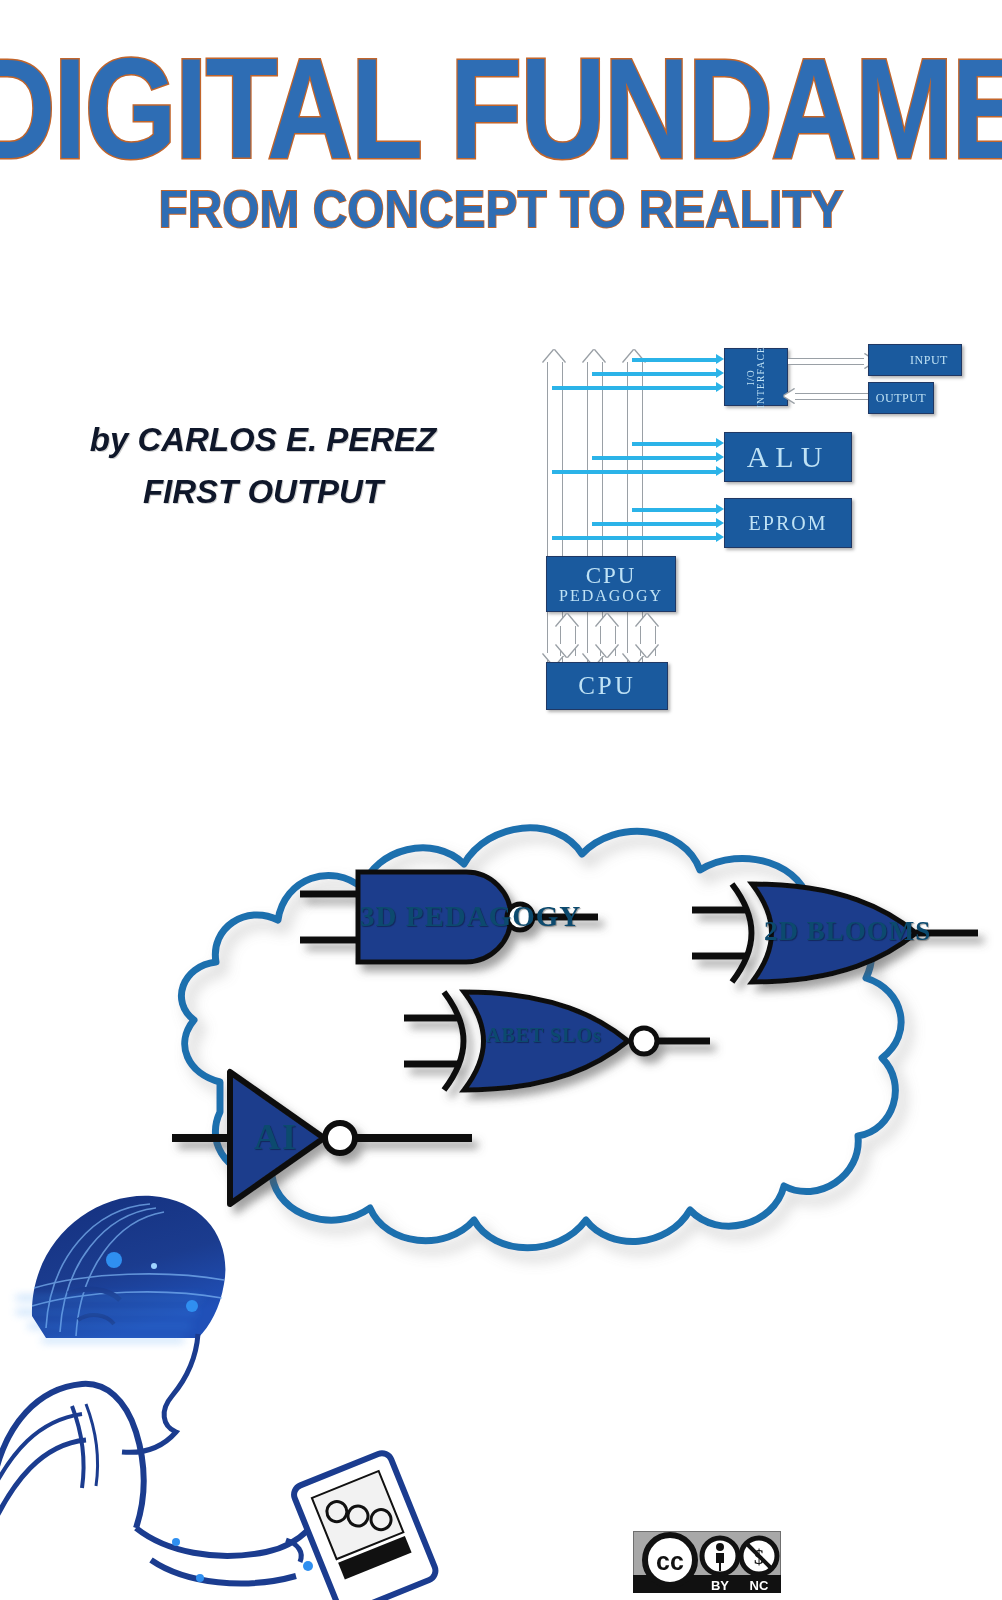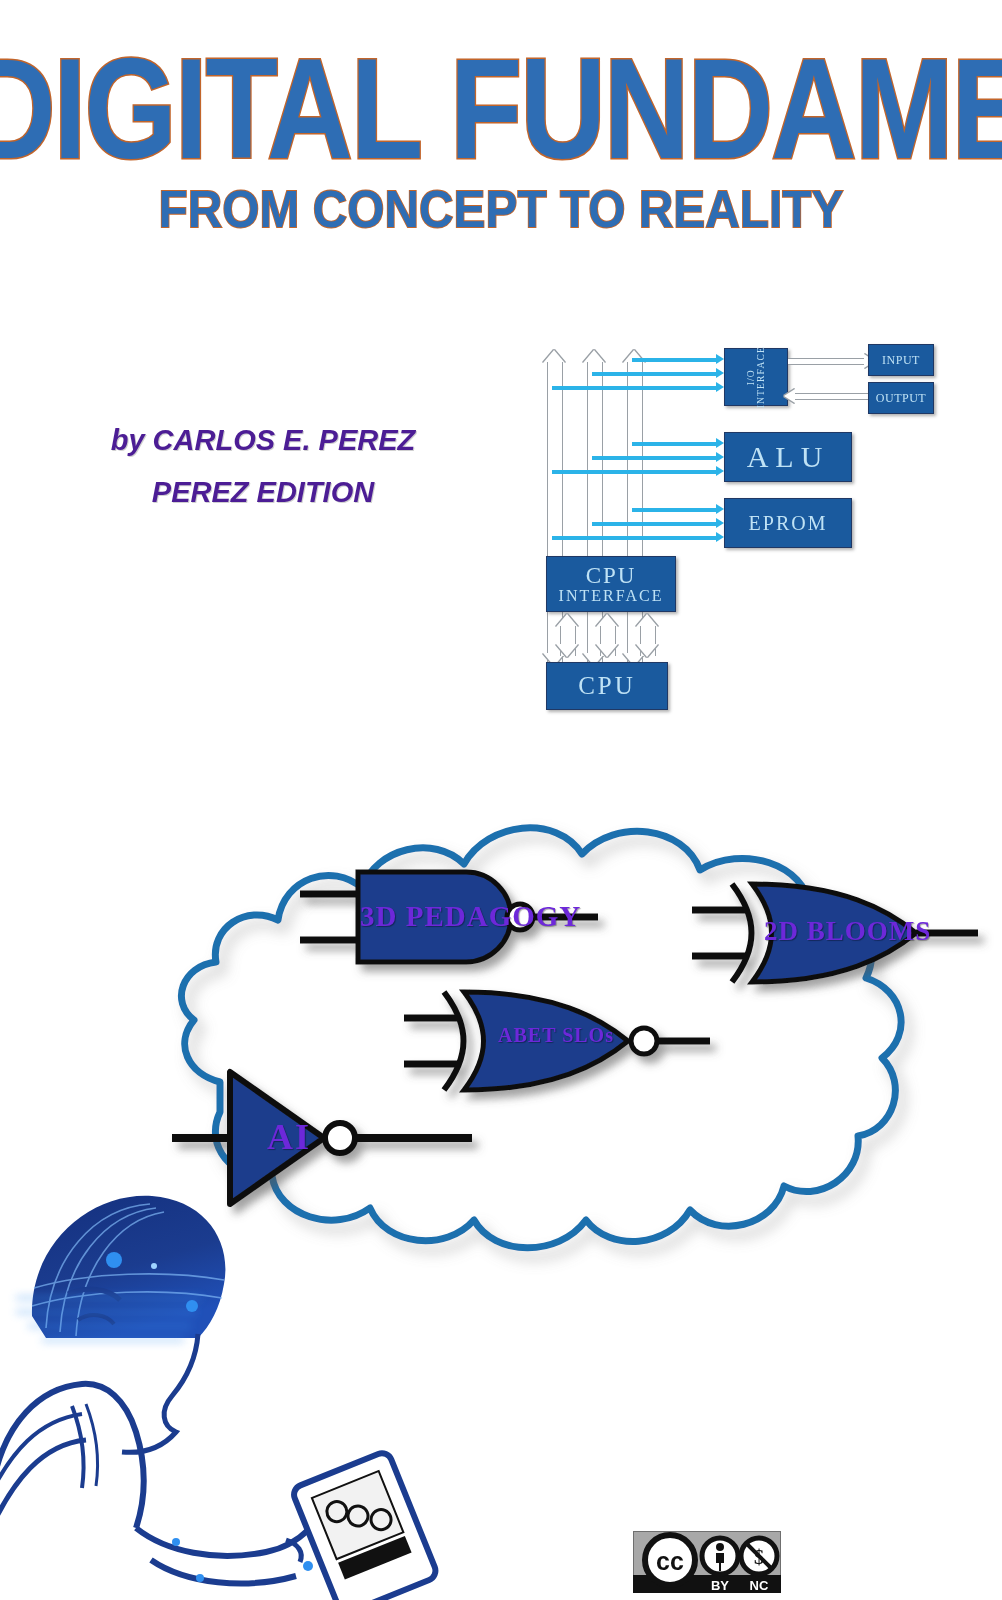--- a/index.html
+++ b/index.html
@@ -38,22 +38,22 @@
     -webkit-text-stroke:1.6px #C2652B;
     paint-order:stroke fill;
     white-space:nowrap;
   }
 
   
   .author-block{position:absolute;left:48px;top:414px;width:430px;text-align:center;}
   .author-line{
     font-family:"Liberation Sans", sans-serif;
     font-weight:bold;font-style:italic;
-    font-size:29px;line-height:52px;
-    color:#4c1d95;
+    font-size:33px;line-height:52px;
+    color:#0f172a;
     text-shadow:1px 1px 0 rgba(120,120,120,.35);
     white-space:nowrap;
   }
 
   
   .arch{position:absolute;left:536px;top:336px;width:456px;height:380px;}
   .abox{
     position:absolute;background:#1A5A9E;border:1.5px solid #203864;
     box-shadow:2px 2px 3px rgba(80,80,80,.45);
     color:#BFE2F5;font-family:"Liberation Serif", serif;
@@ -84,22 +84,22 @@
   .greyhead.l{border-right:11px solid #fff;filter:drop-shadow(-1px 0 0 #9aa0a6) drop-shadow(0 -1px 0 #9aa0a6) drop-shadow(0 1px 0 #9aa0a6);}
 
   
   .cloud-wrap{position:absolute;left:70px;top:752px;width:930px;height:545px;}
   .cloud-wrap svg{display:block;}
 
   
   .gate{position:absolute;}
   .gate svg{display:block;overflow:visible;}
   .gate .glabel{
-    position:absolute;color:#6d28d9;font-family:"Liberation Serif", serif;
-    font-weight:bold;white-space:nowrap;text-align:center;
+    position:absolute;color:#0c4a6e;font-family:"Liberation Serif", serif;
+    font-weight:bold;white-space:nowrap;
     text-shadow:1px 1px 1px rgba(0,0,0,.35);
   }
 
   
   .student{position:absolute;left:-14px;top:1148px;width:430px;height:452px;}
   .student svg{display:block;overflow:visible;}
 
   
   .license{
     position:absolute;left:452px;top:1297px;width:538px;
@@ -118,21 +118,21 @@
 
 <div class="cover">
 
   <div class="title-block">
     <div class="main-title">DIGITAL FUNDAMENTALS</div>
     <div class="sub-title">FROM CONCEPT TO REALITY</div>
   </div>
 
   <div class="author-block">
     <div class="author-line">by CARLOS E. PEREZ</div>
-    <div class="author-line">PEREZ EDITION</div>
+    <div class="author-line">FIRST OUTPUT</div>
   </div>
 
   <div class="arch">
 
     <div class="vhead up" style="left:7px;top:14px;"></div>
     <div class="vbus" style="left:11px;top:26px;height:304px;"></div>
     <div class="vhead down" style="left:7px;top:317px;"></div>
 
     <div class="vhead up" style="left:47px;top:14px;"></div>
     <div class="vbus" style="left:51px;top:26px;height:304px;"></div>
@@ -166,37 +166,37 @@
     <div class="abox" style="left:188px;top:12px;width:62px;height:56px;">
       <span class="ioif">I/O INTERFACE</span>
     </div>
 
     <div class="grey" style="left:252px;top:22px;width:78px;"></div>
     <div class="greyhead r" style="left:328px;top:18px;"></div>
 
     <div class="grey" style="left:258px;top:57px;width:78px;"></div>
     <div class="greyhead l" style="left:248px;top:53px;"></div>
 
-    <div class="abox small" style="left:332px;top:8px;width:64px;height:30px;">
+    <div class="abox small" style="left:332px;top:8px;width:64px;height:30px;padding-left:28px;">
       <span>INPUT</span>
     </div>
     <div class="abox small" style="left:332px;top:46px;width:64px;height:30px;">
       <span>OUTPUT</span>
     </div>
 
     <div class="abox alu" style="left:188px;top:96px;width:126px;height:48px;">
       <span>ALU</span>
     </div>
     <div class="abox eprom" style="left:188px;top:162px;width:126px;height:48px;">
       <span>EPROM</span>
     </div>
 
     <div class="abox cpuif" style="left:10px;top:220px;width:128px;height:54px;">
       <span>CPU</span>
-      <span class="l2">INTERFACE</span>
+      <span class="l2">PEDAGOGY</span>
     </div>
 
     <div class="vhead up" style="left:20px;top:278px;"></div>
     <div class="vbus" style="left:24px;top:290px;height:30px;"></div>
     <div class="vhead down" style="left:20px;top:308px;"></div>
 
     <div class="vhead up" style="left:60px;top:278px;"></div>
     <div class="vbus" style="left:64px;top:290px;height:30px;"></div>
     <div class="vhead down" style="left:60px;top:308px;"></div>
 

